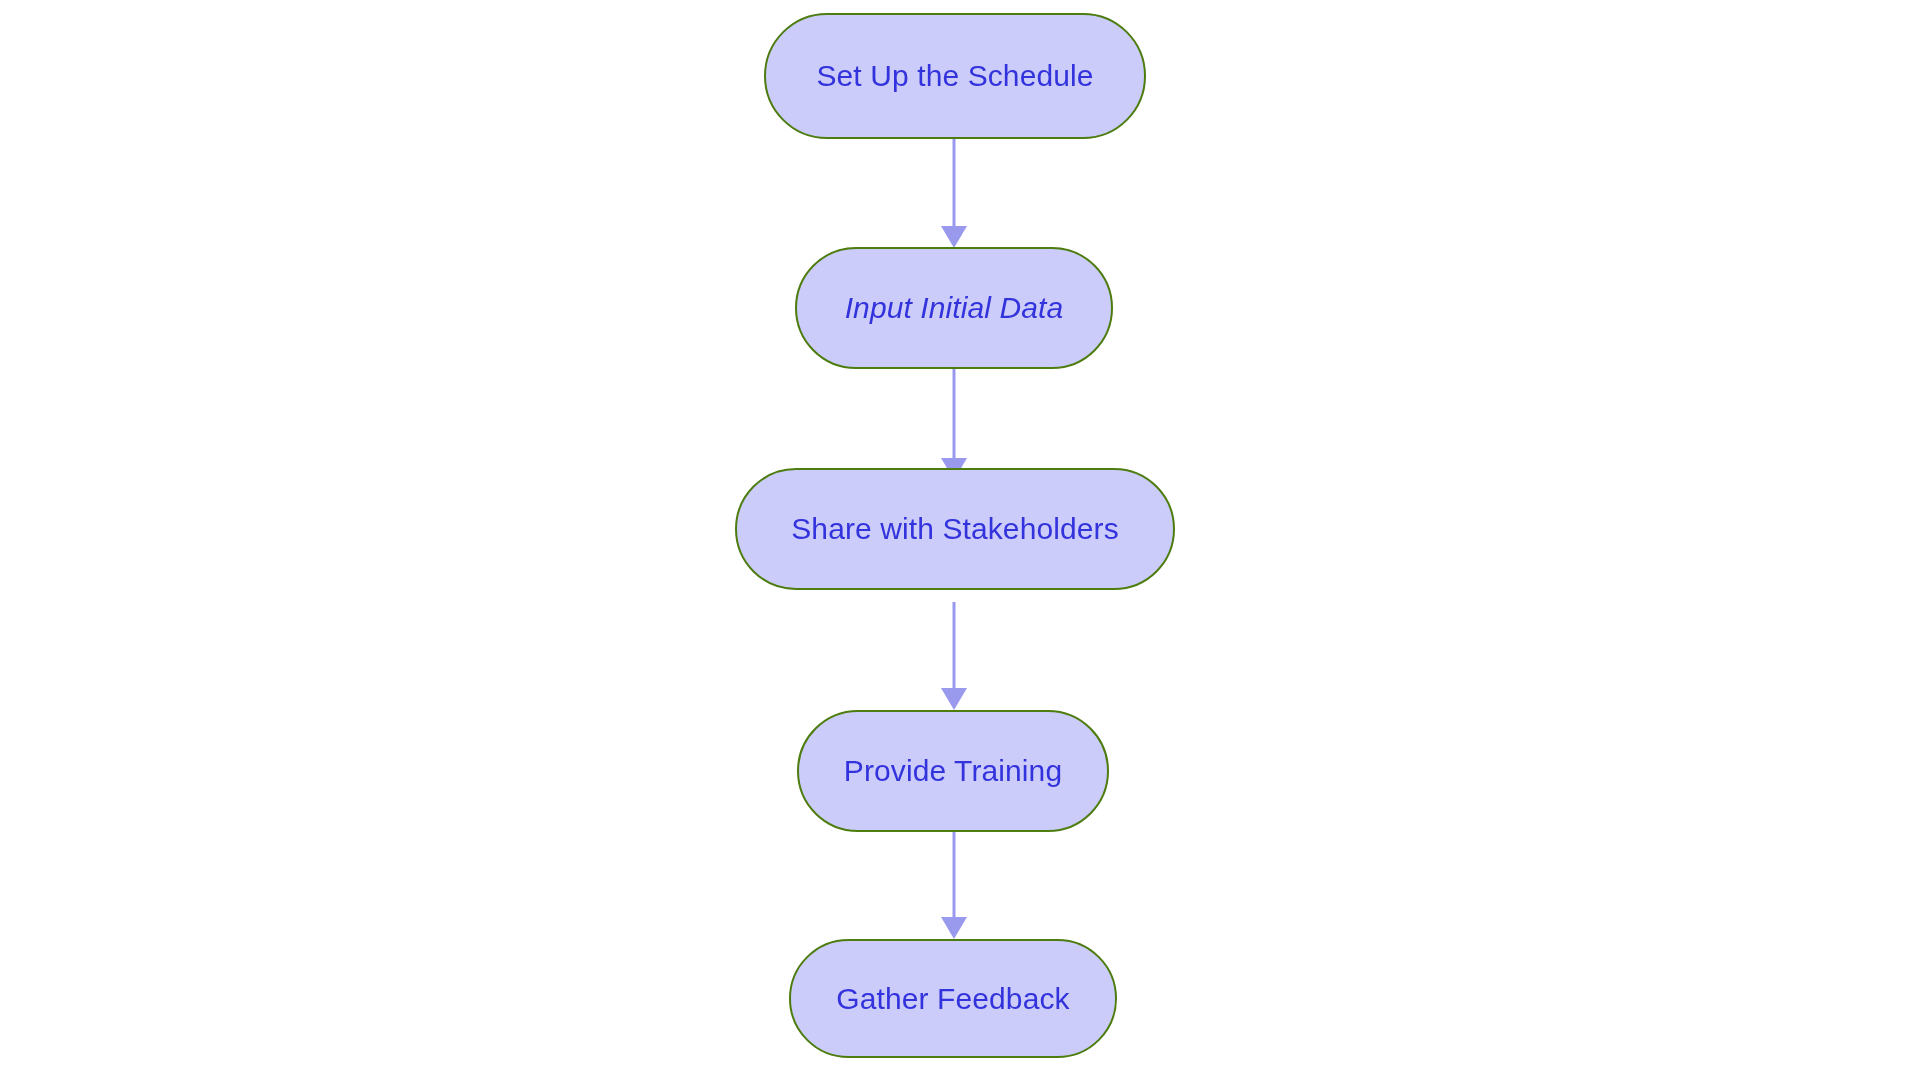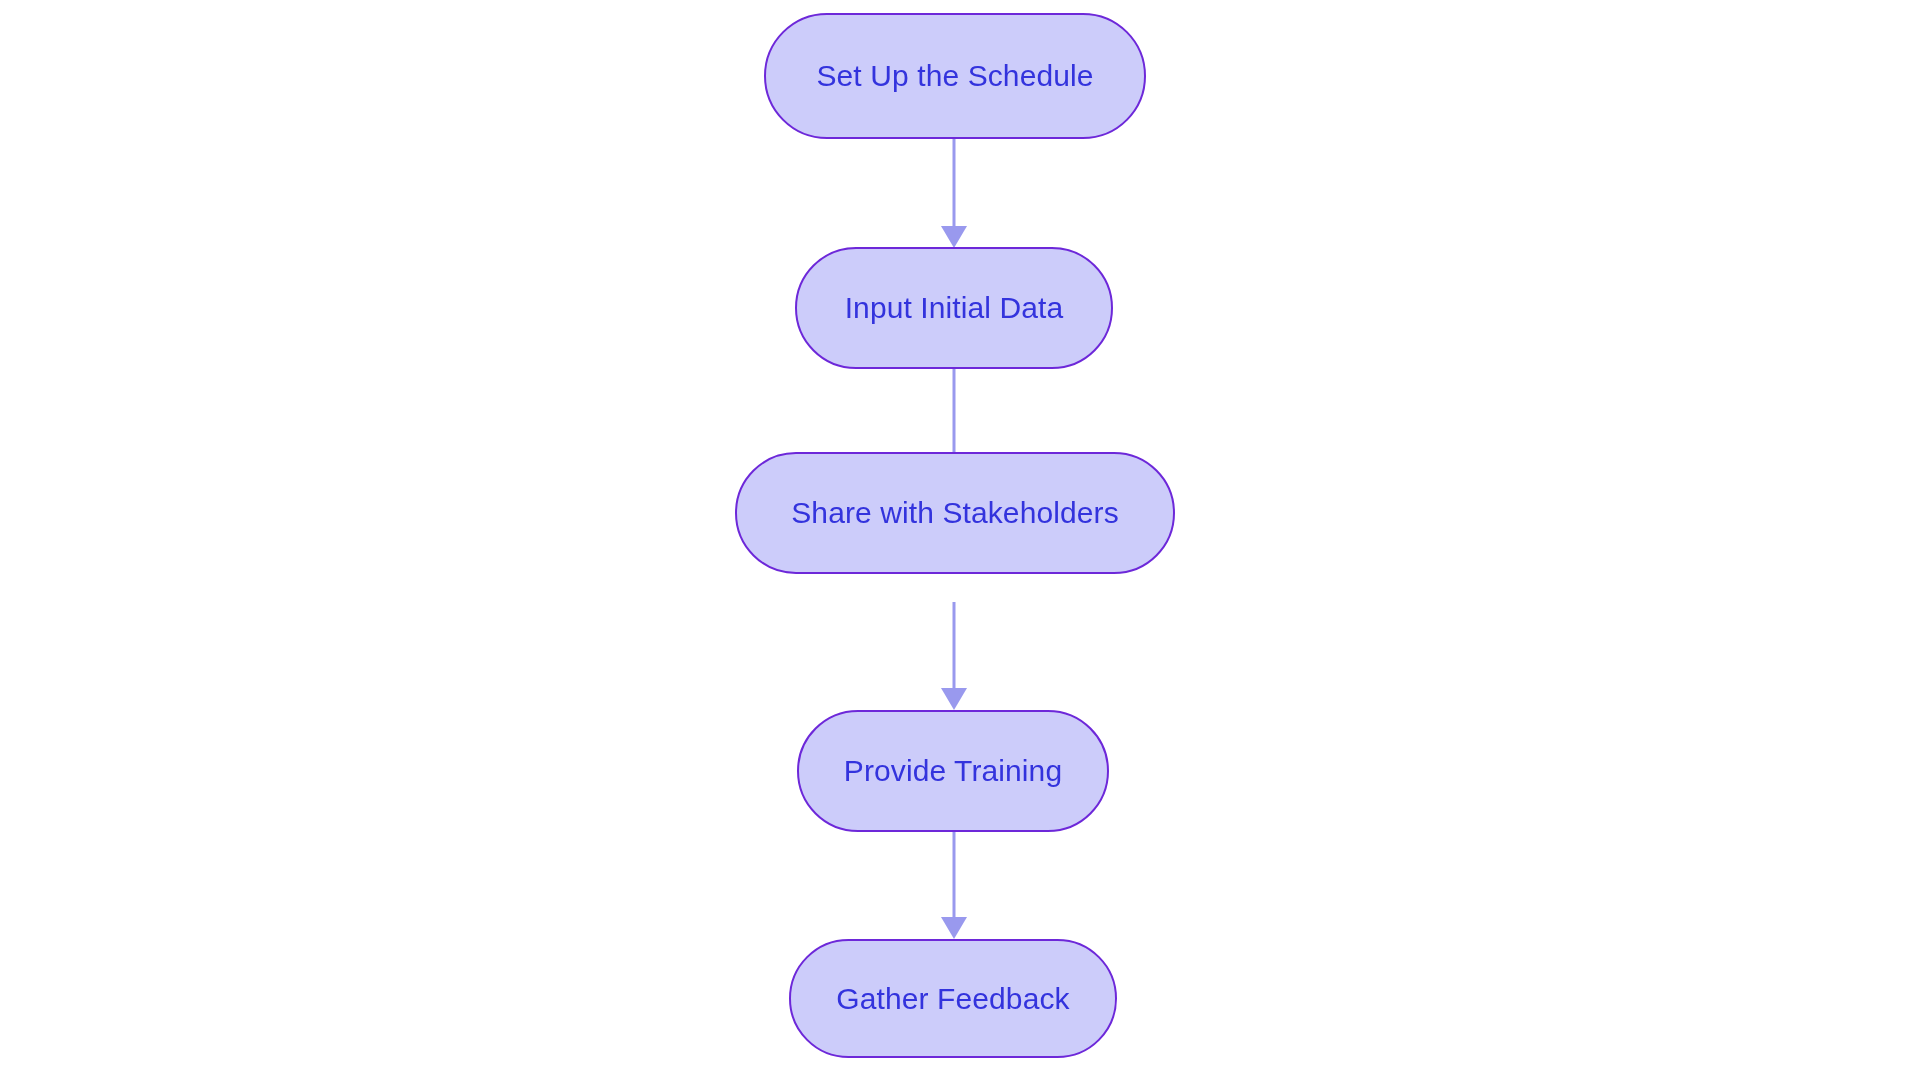--- a/index.html
+++ b/index.html
@@ -23,39 +23,39 @@
   }
 
   
   .node {
     position: absolute;
     box-sizing: border-box;
     display: flex;
     align-items: center;
     justify-content: center;
     background: #ccccfa;
-    border: 2px solid #6d28d9;
+    border: 2px solid #4d7c0f;
     border-radius: 999px;
     left: 50%;
     transform: translateX(-50%);
   }
   .node-label {
     color: #3333dd;
     font-size: 30px;
     font-weight: 400;
     line-height: 1;
     letter-spacing: 0.1px;
     white-space: nowrap;
     font-family: "Liberation Sans", "DejaVu Sans", sans-serif;
   }
 
   
   #node-0 { width: 382px; height: 126px; top: 13px;  margin-left: -5px; }
-  #node-1 { width: 318px; height: 122px; top: 247px; margin-left: -6px; }
-  #node-2 { width: 440px; height: 122px; top: 452px; margin-left: -5px; }
+  #node-1 { width: 318px; height: 122px; top: 247px; margin-left: -6px; font-style: italic; }
+  #node-2 { width: 440px; height: 122px; top: 468px; margin-left: -5px; }
   #node-3 { width: 312px; height: 122px; top: 710px; margin-left: -7px; }
   #node-4 { width: 328px; height: 119px; top: 939px; margin-left: -7px; }
 
   
   .connector {
     position: absolute;
     left: 50%;
     transform: translateX(-50%);
     margin-left: -6px;
     width: 28px;

